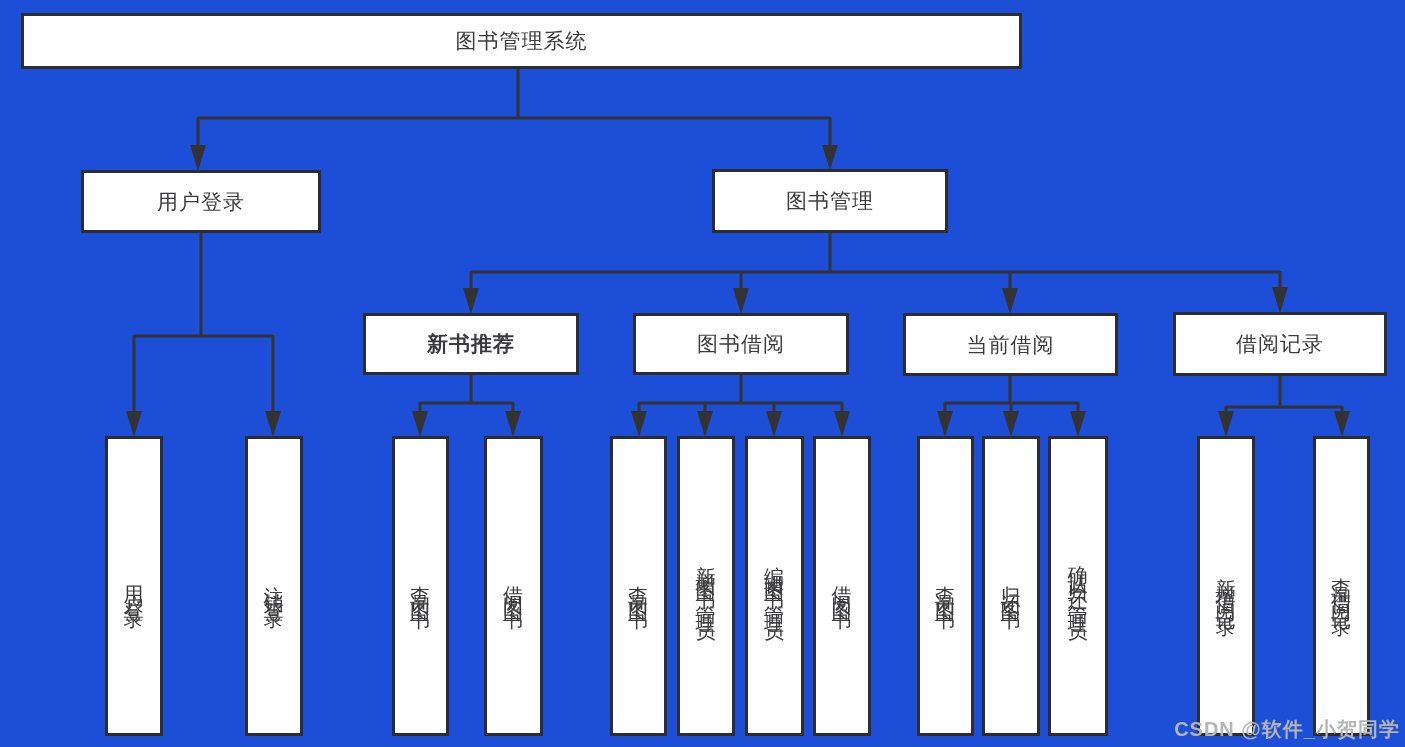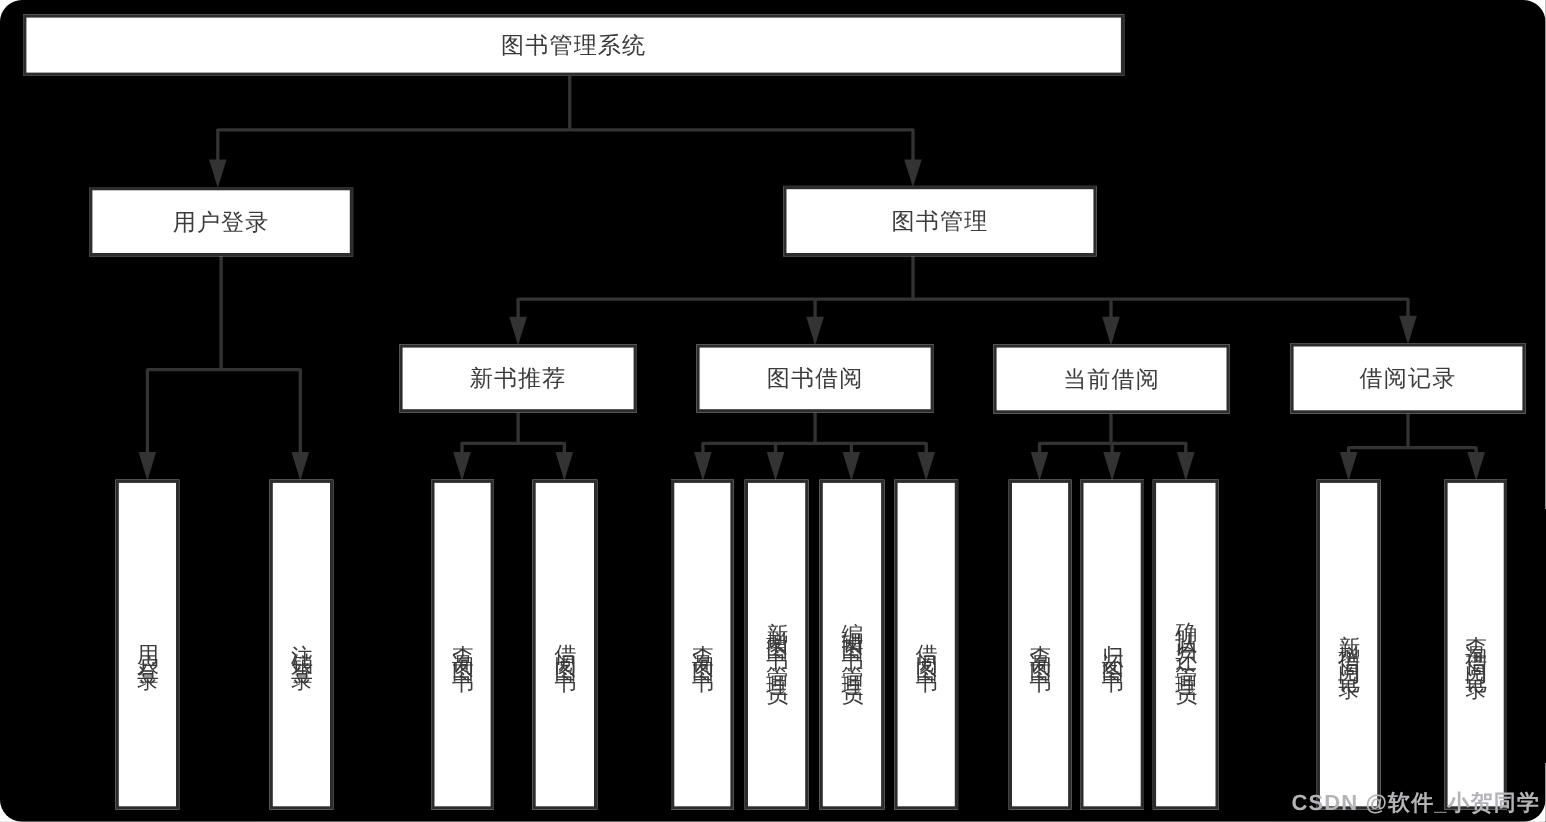--- a/index.html
+++ b/index.html
@@ -5,23 +5,22 @@
   html, body {
     margin: 0;
     padding: 0;
     background: #ffffff;
     font-family: "Liberation Sans", "DejaVu Sans", sans-serif;
   }
   .canvas {
     position: relative;
     width: 1405px;
     height: 747px;
-    background: #000000;
+    background: #1d4ed8;
     overflow: hidden;
-    border-radius: 20px;
   }
   .connectors {
     position: absolute;
     left: 0;
     top: 0;
     z-index: 1;
   }
   .node {
     position: absolute;
     box-sizing: border-box;
@@ -132,25 +131,25 @@
     </g>
   </svg>
 
   <div class="node h-node" style="left:21px; top:13px; width:1001px; height:56px;">
     <span>图书管理系统</span>
   </div>
 
   <div class="node h-node" style="left:81px; top:170px; width:240px; height:63px;">
     <span>用户登录</span>
   </div>
-  <div class="node h-node" style="left:712px; top:169px; width:285px; height:64px;">
+  <div class="node h-node" style="left:712px; top:169px; width:236px; height:64px;">
     <span>图书管理</span>
   </div>
 
-  <div class="node h-node" style="left:363px; top:313px; width:216px; height:62px;">
+  <div class="node h-node" style="left:363px; top:313px; width:216px; height:62px;font-weight:bold;">
     <span>新书推荐</span>
   </div>
   <div class="node h-node" style="left:633px; top:313px; width:216px; height:62px;">
     <span>图书借阅</span>
   </div>
   <div class="node h-node" style="left:903px; top:313px; width:215px; height:63px;">
     <span>当前借阅</span>
   </div>
   <div class="node h-node" style="left:1173px; top:312px; width:214px; height:64px;">
     <span>借阅记录</span>

